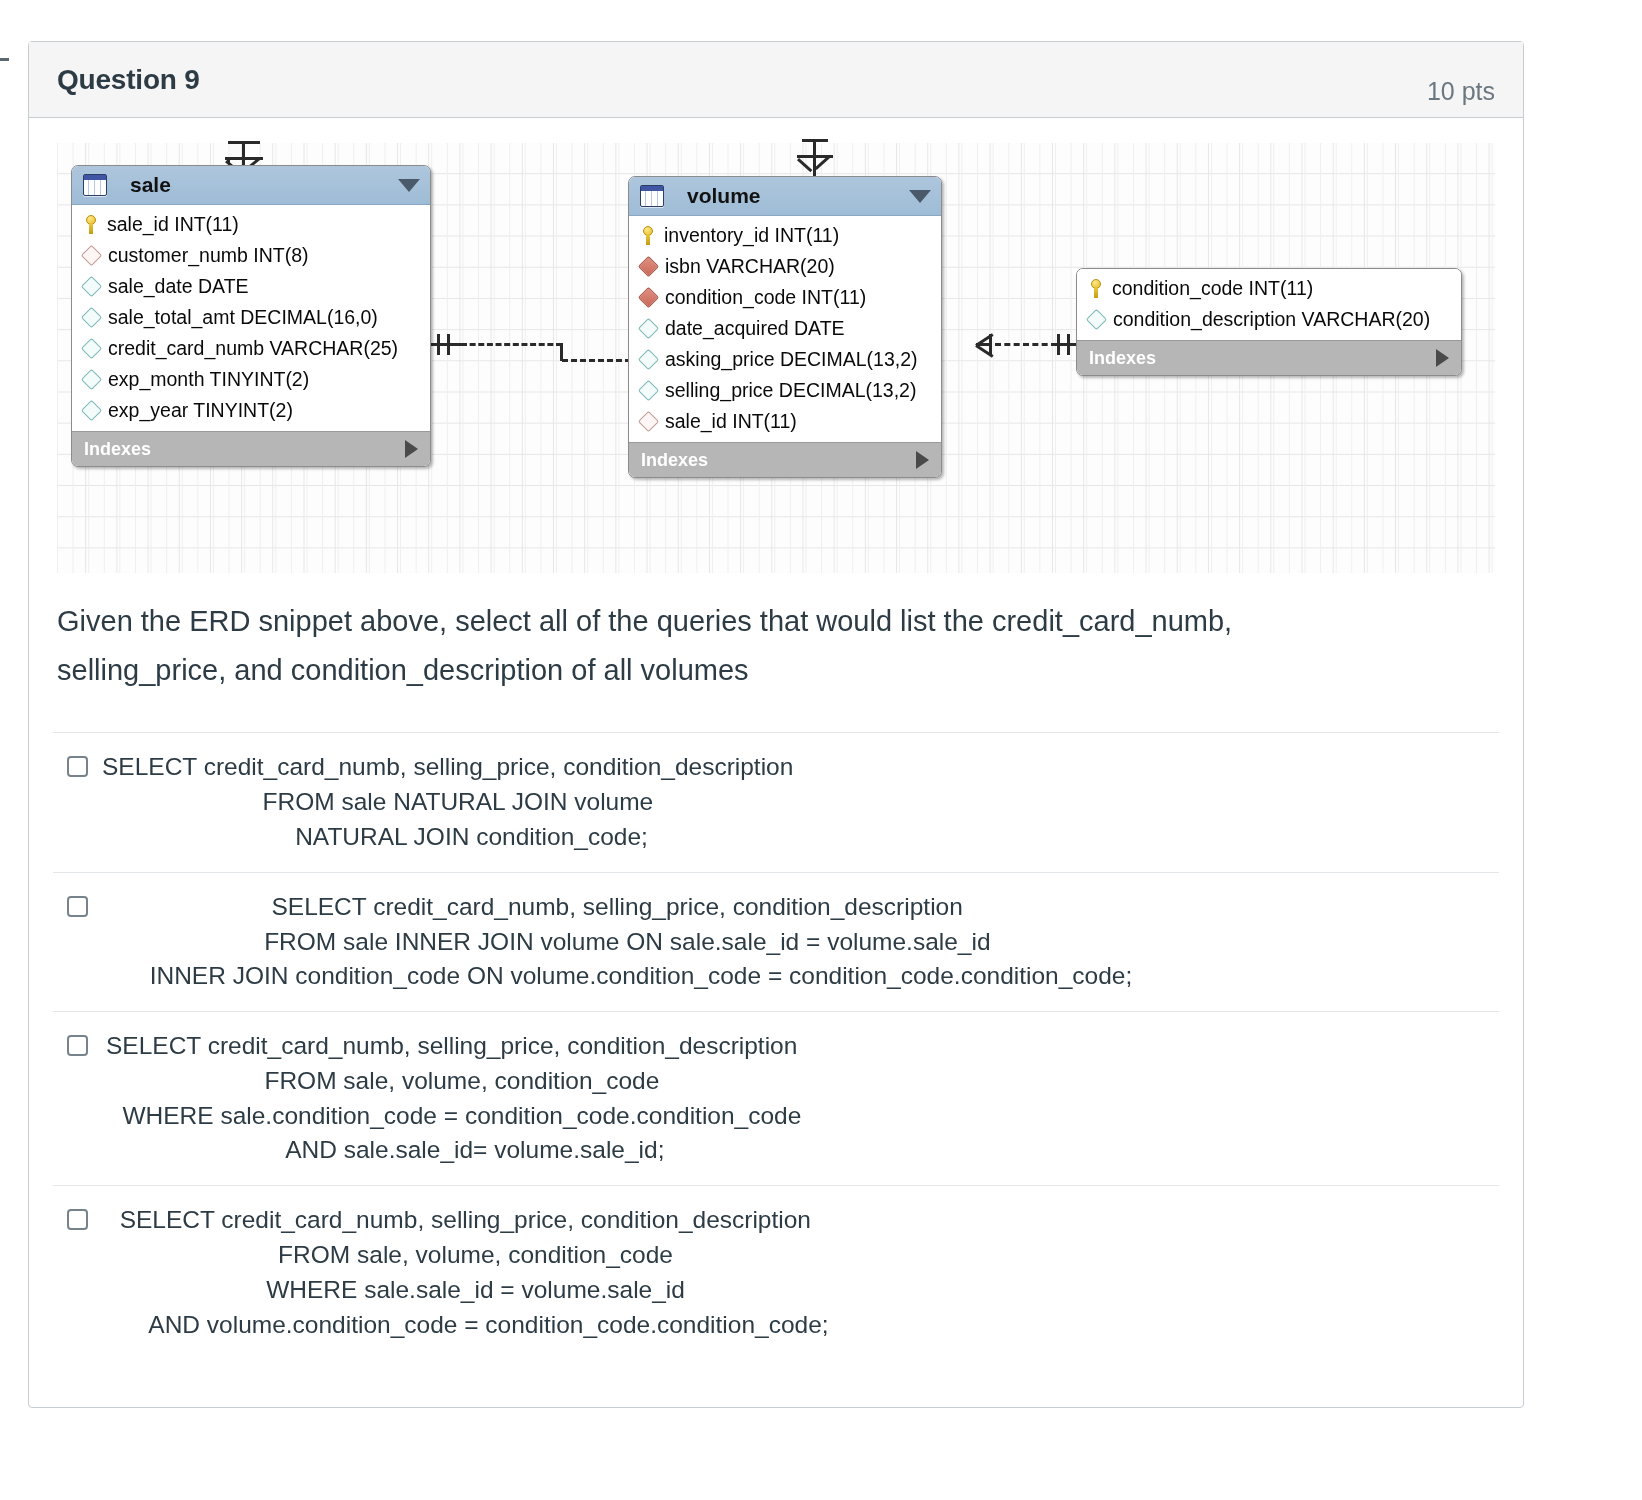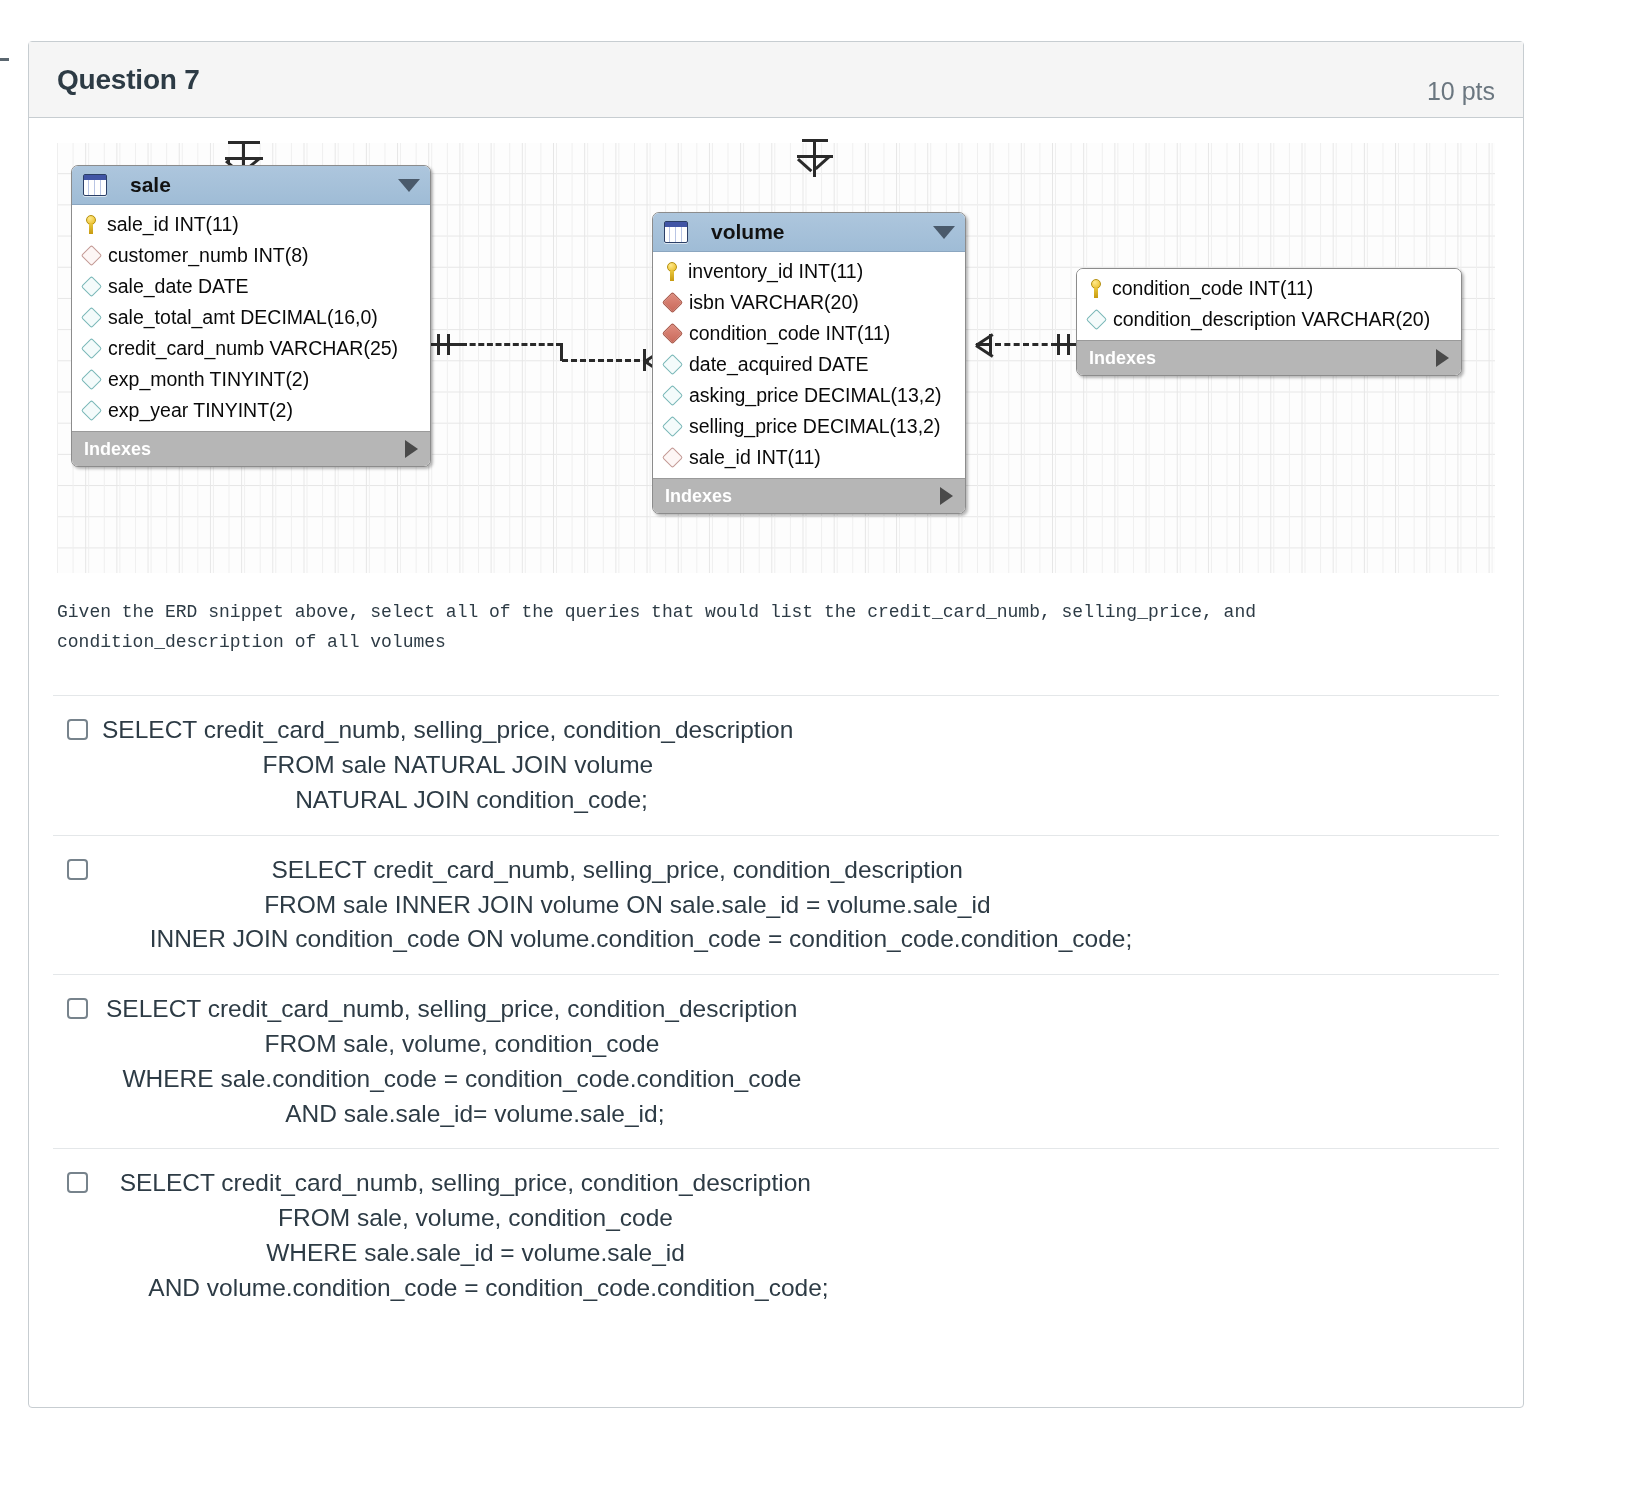--- a/index.html
+++ b/index.html
@@ -96,35 +96,34 @@
     height:34px;background:#b6b6b6;display:flex;align-items:center;padding:0 12px;
     border-top:1px solid #9a9a9a;position:relative;
   }
   .t-idx span{font-size:18px;font-weight:bold;color:#ffffff;}
   .t-idx .arrow{
     margin-left:auto;width:0;height:0;border-top:9px solid transparent;
     border-bottom:9px solid transparent;border-left:13px solid #4a4a4a;
   }
 
   #tbl-sale{left:14px;top:22px;width:358px;}
-  #tbl-volume{left:595px;top:33px;width:312px;margin-top:36px;}
+  #tbl-volume{left:571px;top:33px;width:312px;}
   #tbl-cc{left:1019px;top:125px;width:384px;}
 
   
   .conn{position:absolute;z-index:2;}
   .dash{
     position:absolute;height:0;border-top:3px dashed #2a2a2a;
   }
   .solid{position:absolute;background:#2a2a2a;}
 
   
   .prompt{
-    margin:24px 28px 8px 28px;font-size:18px;line-height:1.68;color:#2d3b45;
+    margin:24px 28px 8px 28px;font-size:29px;line-height:1.68;color:#2d3b45;
     max-width:1340px;
-    font-family:Liberation Mono, monospace;
   }
 
   
   .answers{margin:38px 24px 0 24px;}
   .answer{
     display:flex;align-items:flex-start;gap:14px;
     border-top:1px solid #e4e7e9;padding:17px 8px 17px 14px;text-align:center;
   }
   .answer:first-child{border-top:1px solid #e4e7e9;}
   .cbx{
@@ -140,21 +139,21 @@
 </head>
 <body>
 
 <div class="page">
 
   <div class="left-tick"></div>
 
   <div class="qcard">
 
     <div class="qheader">
-      <div class="qtitle">Question 7</div>
+      <div class="qtitle">Question 9</div>
       <div class="qpts">10 pts</div>
     </div>
 
     <div class="qbody">
 
       <div class="erd-wrap">
 
         <div class="conn">
 
           <div class="solid" style="left:185px;top:-2px;width:3px;height:36px;"></div>

